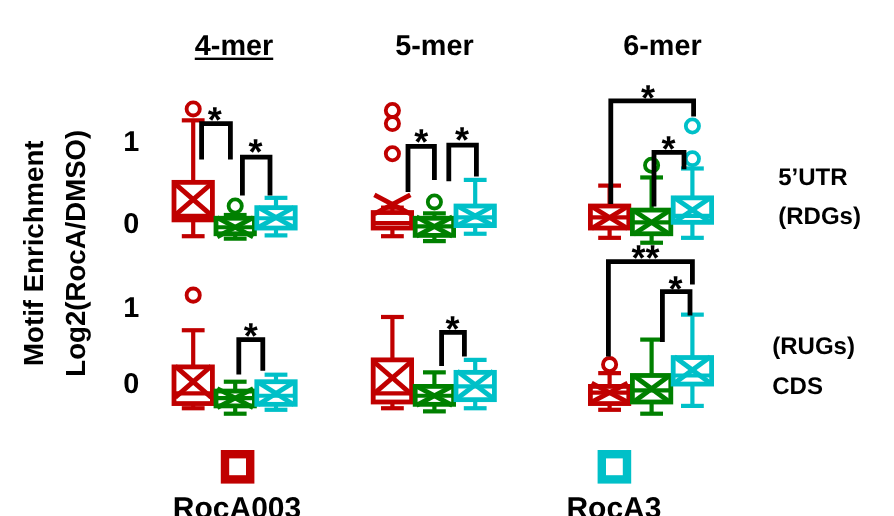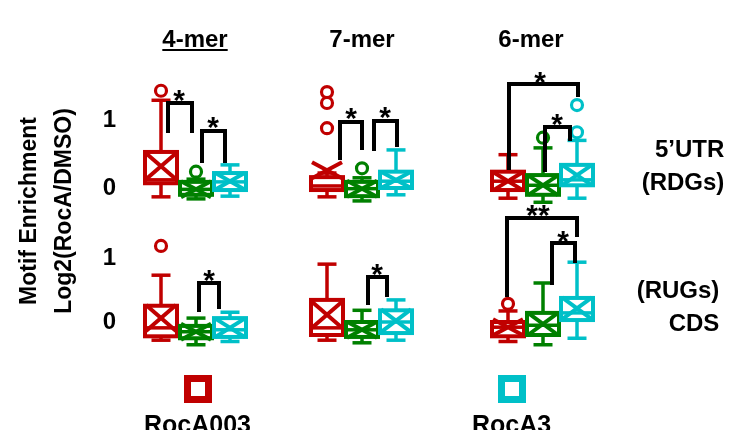--- a/index.html
+++ b/index.html
@@ -3,21 +3,21 @@
 <meta charset="utf-8">
 <style>
   html,body{margin:0;padding:0;background:#fff;}
   .stage{position:relative;width:745px;height:430px;background:#fff;overflow:hidden;
          font-family:"Liberation Sans",sans-serif;font-weight:bold;color:#000;}
   svg{position:absolute;left:0;top:0;}
   .hdr{position:absolute;transform:translate(-50%,-50%);font-size:24px;white-space:nowrap;}
   .tick{position:absolute;width:40px;text-align:right;font-size:24px;transform:translateY(-54%);left:76px;}
   .ylab{position:absolute;left:46px;top:211px;transform:translate(-50%,-50%) rotate(-90deg);
         text-align:center;font-size:23px;line-height:35px;white-space:nowrap;}
-  .rowlab{position:absolute;transform:translate(-50%,-50%);text-align:right;font-size:24px;line-height:33px;white-space:nowrap;}
+  .rowlab{position:absolute;transform:translate(-50%,-50%);text-align:left;font-size:20px;line-height:33px;white-space:nowrap;}
   .leg{position:absolute;display:flex;align-items:center;gap:7px;font-size:25px;flex-direction:column;}
   .legsq{display:inline-block;width:14px;height:14px;border:7px solid #000;background:#fff;}
 </style>
 </head>
 <body>
 
 <div class="stage">
 
   <svg id="plot" width="745" height="430" viewBox="0 0 745 430">
       <g>
@@ -247,22 +247,22 @@
         <path d="M 507 297 L 507 218 L 577 218 L 577 237" fill="none" stroke="#000" stroke-width="4"></path>
         <text x="538" y="225" text-anchor="middle" font-size="30" font-weight="bold" font-family="&quot;Liberation Sans&quot;, sans-serif" fill="#000">**</text>
       </g>
       <g>
         <path d="M 552 285 L 552 243 L 575 243 L 575 263" fill="none" stroke="#000" stroke-width="4"></path>
         <text x="563" y="251" text-anchor="middle" font-size="30" font-weight="bold" font-family="&quot;Liberation Sans&quot;, sans-serif" fill="#000">*</text>
       </g>
     </svg>
 
   <div class="hdr" style="left:195px;top:39px;text-decoration:underline;">4-mer</div>
-  <div class="hdr" style="left:362px;top:39px;">7-mer</div>
-  <div class="hdr" style="left:531px;top:39px;">6-mer</div>
+  <div class="hdr" style="left:362px;top:39px;">5-mer</div>
+  <div class="hdr" style="left:552px;top:39px;">6-mer</div>
 
   <div class="tick" style="top:120px;">1</div>
   <div class="tick" style="top:188px;">0</div>
   <div class="tick" style="top:258px;">1</div>
   <div class="tick" style="top:322px;">0</div>
 
   <div class="ylab">
     <div>Motif Enrichment</div>
     <div>Log2(RocA/DMSO)</div>
   </div>

